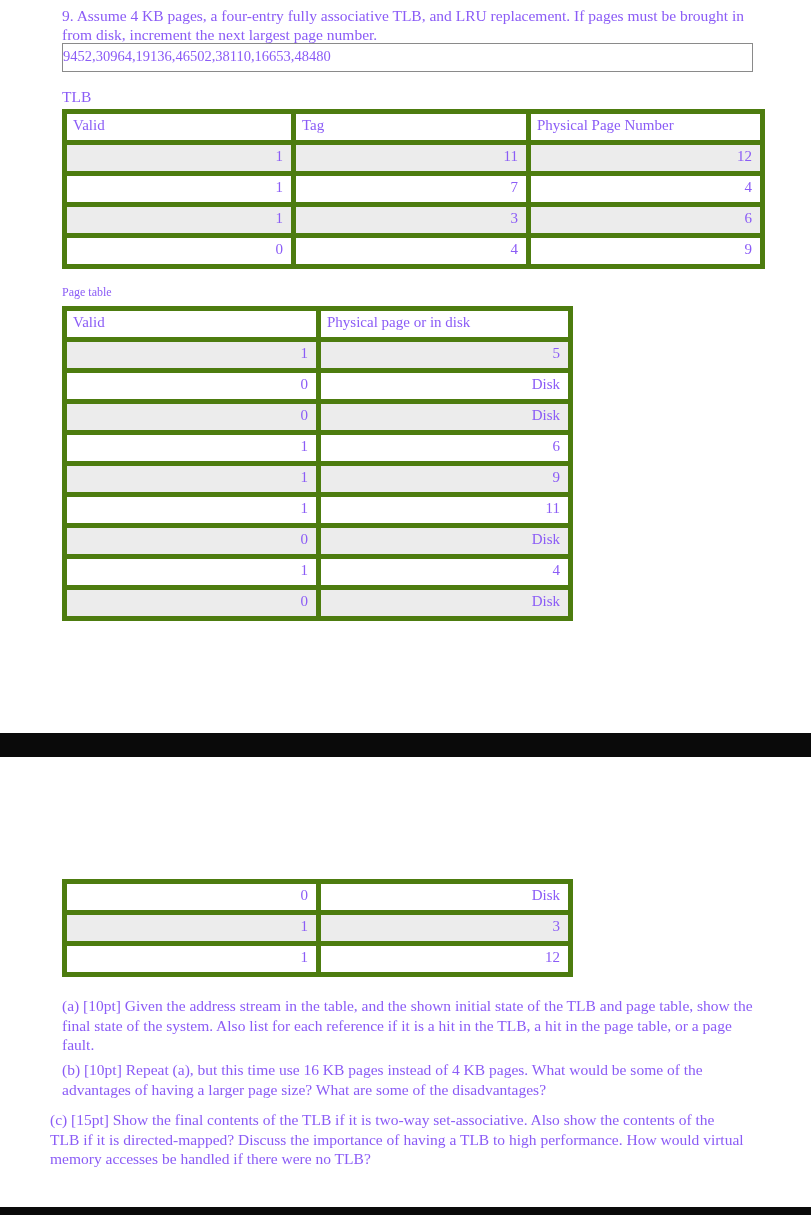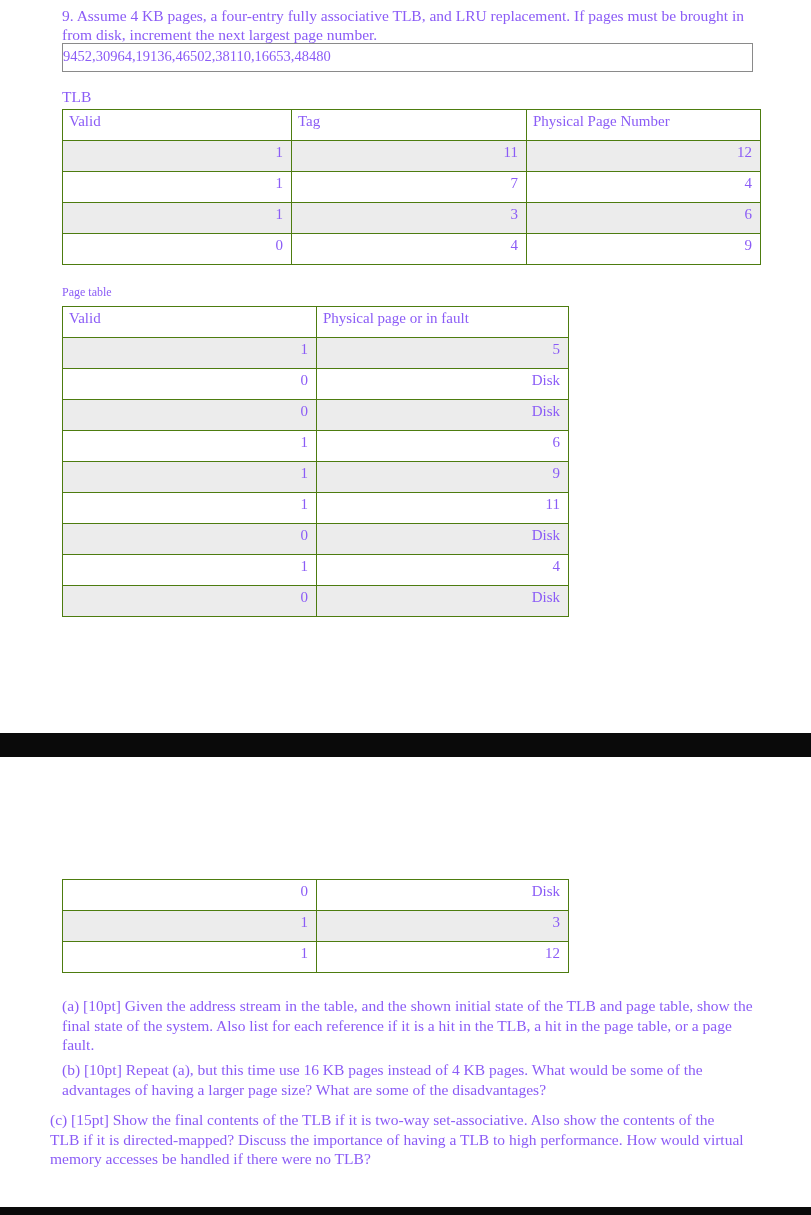--- a/index.html
+++ b/index.html
@@ -29,21 +29,21 @@
   #pt-cont    { left: 62px; top: 879px; }
 
   #para-a { left: 62px; top: 988px;  width: 696px; font-size: 15.5px; line-height: 1.27; margin-top: 8px; }
   #para-b { left: 62px; top: 1060px; width: 696px; font-size: 15.5px; line-height: 1.27; }
   #para-c { left: 50px; top: 1110px; width: 696px; font-size: 15.5px; line-height: 1.27; }
 
   #bar-bottom { left: 0; top: 1207px; width: 811px; height: 8px; background: #0a0a0a; }
 
   table { border-collapse: collapse; table-layout: fixed; font-size: 15px; }
   th, td {
-    border: 1px solid #4d7c0f;
+    border: 5px solid #4d7c0f;
     height: 31px;
     box-sizing: border-box;
     padding: 3px 8px 0 6px;
     vertical-align: top;
     font-weight: normal;
     text-align: left;
     overflow: hidden;
   }
   td.num { text-align: right; }
   td.disk { text-align: right; }
@@ -100,21 +100,21 @@
   <div class="abs" id="pt-label">Page table</div>
 
   <table class="abs" id="pt-table">
     <colgroup>
         <col style="width:254px">
         <col style="width:252px">
       </colgroup>
     <tbody>
       <tr>
         <th>Valid</th>
-        <th>Physical page or in fault</th>
+        <th>Physical page or in disk</th>
       </tr>
       <tr class="shaded">
         <td class="num">1</td>
         <td class="num">5</td>
       </tr>
       <tr>
         <td class="num">0</td>
         <td class="disk">Disk</td>
       </tr>
       <tr class="shaded">

